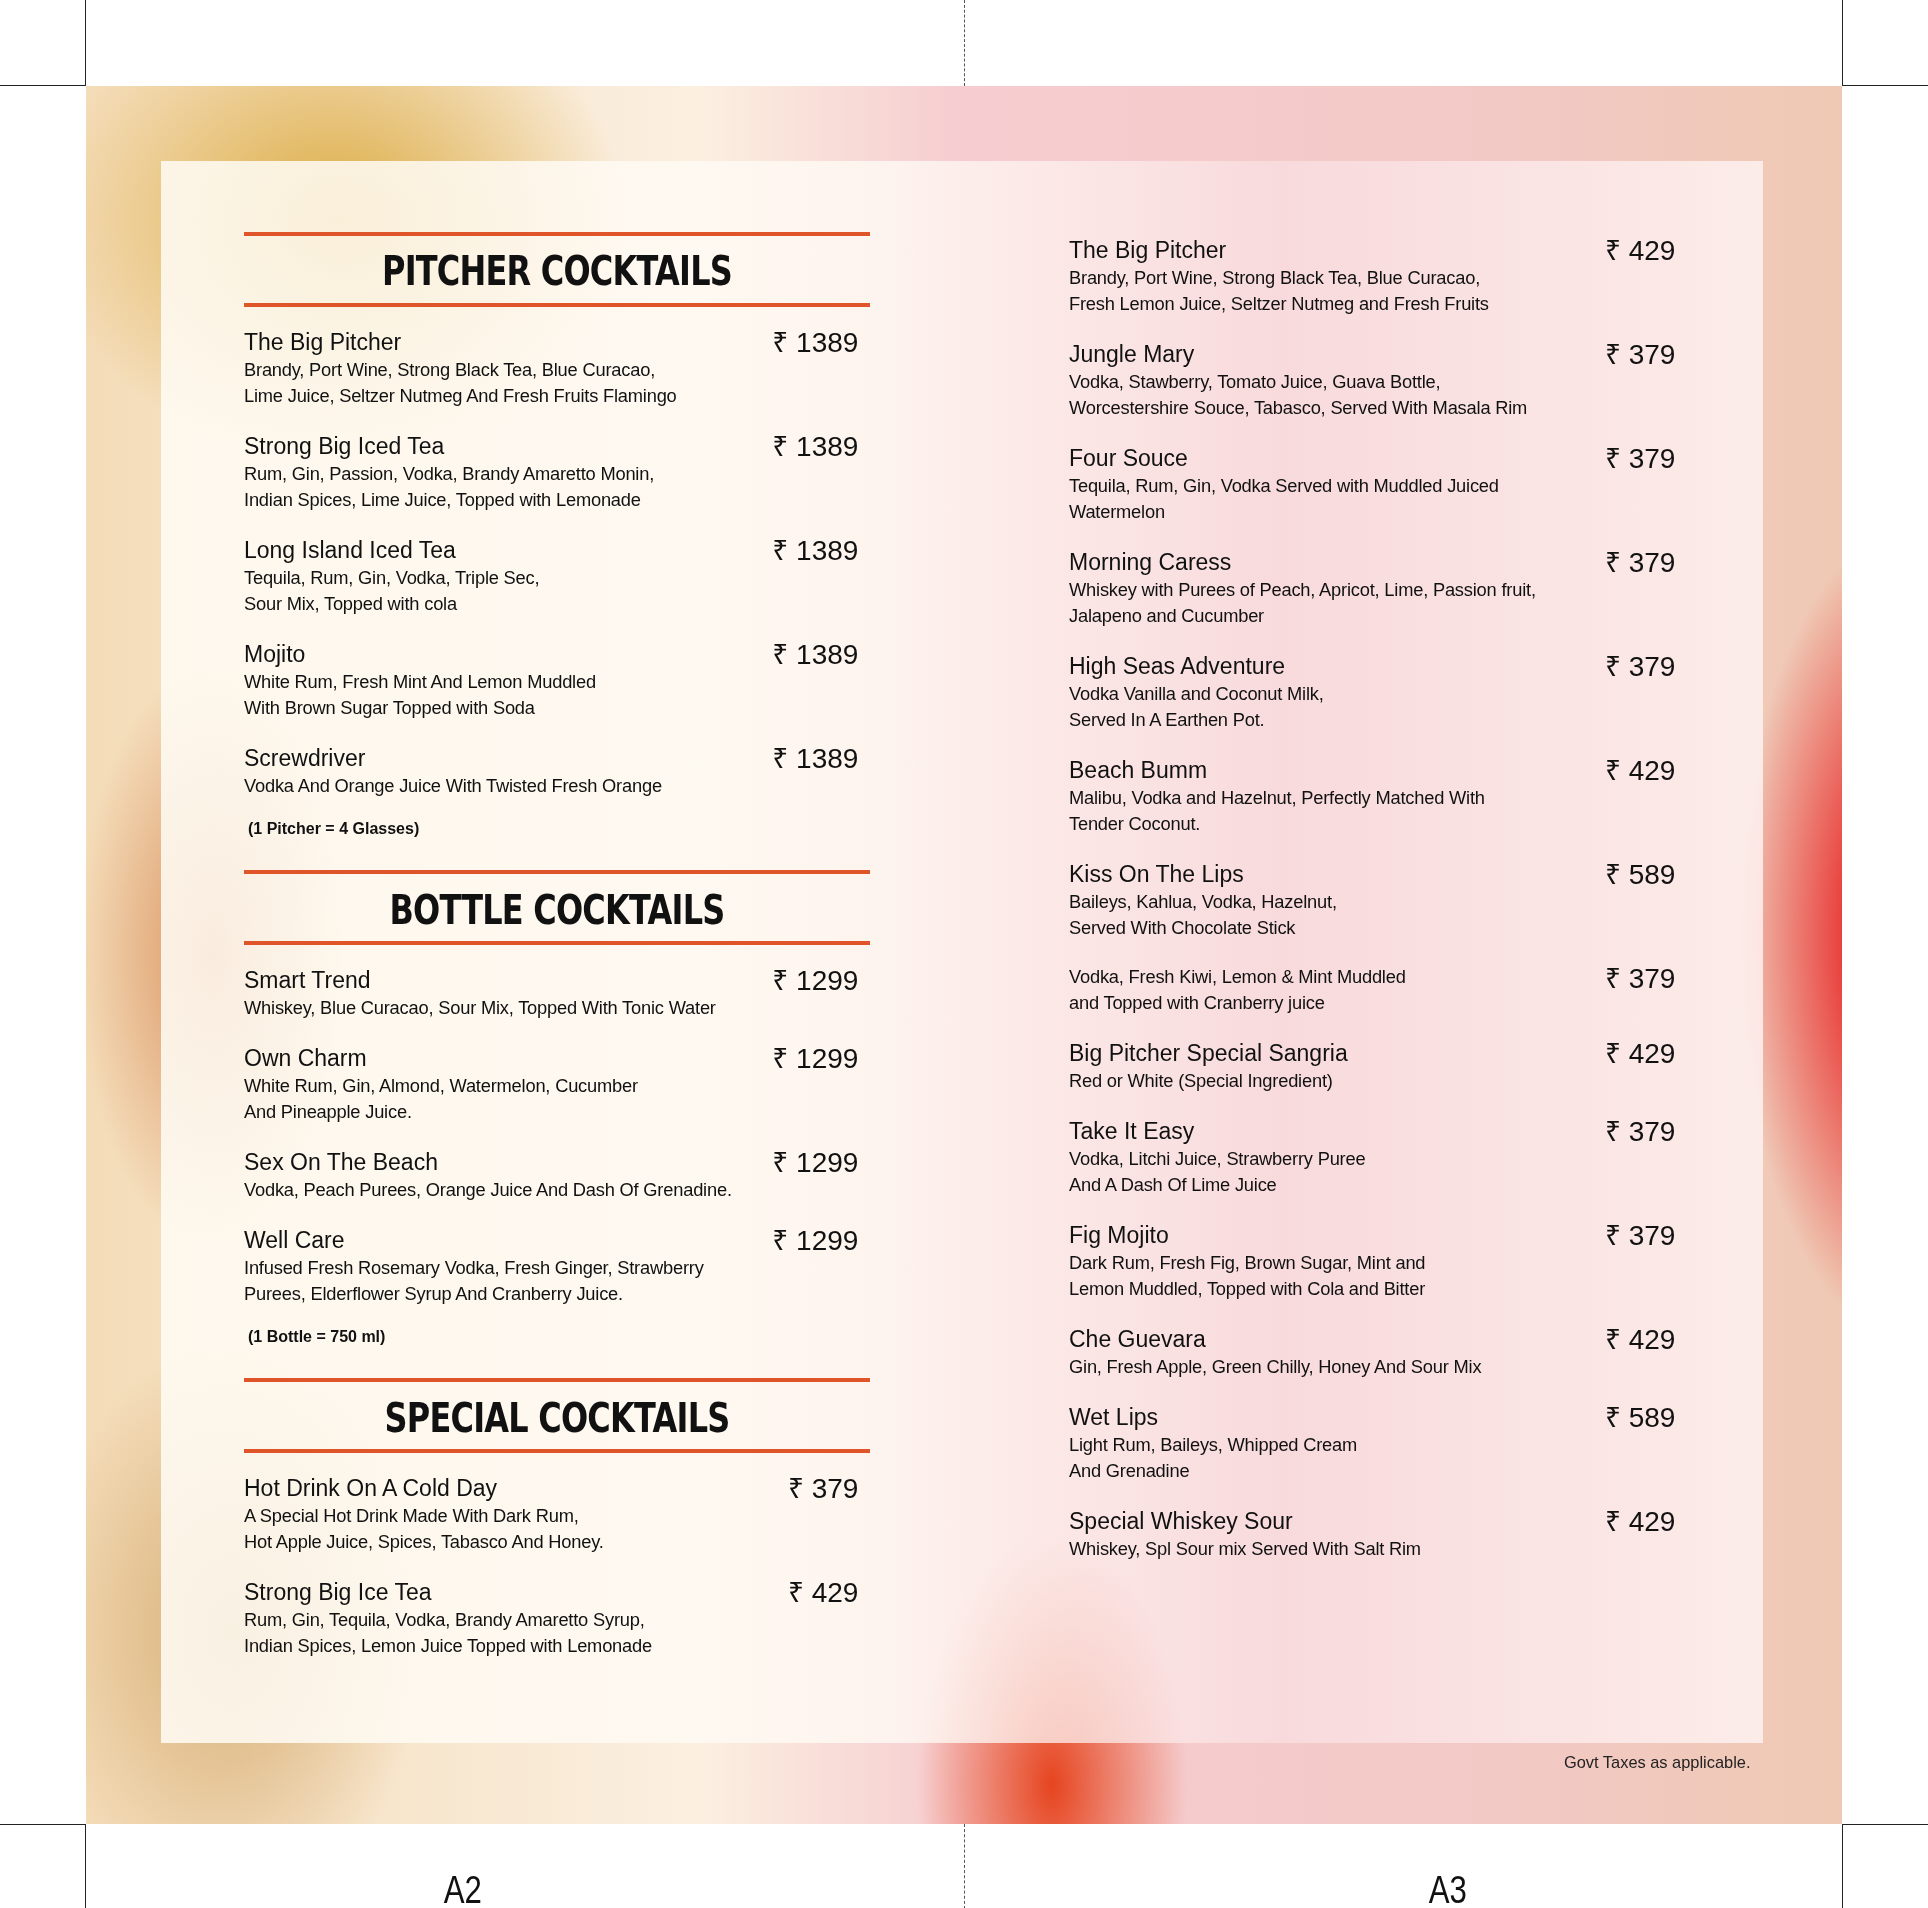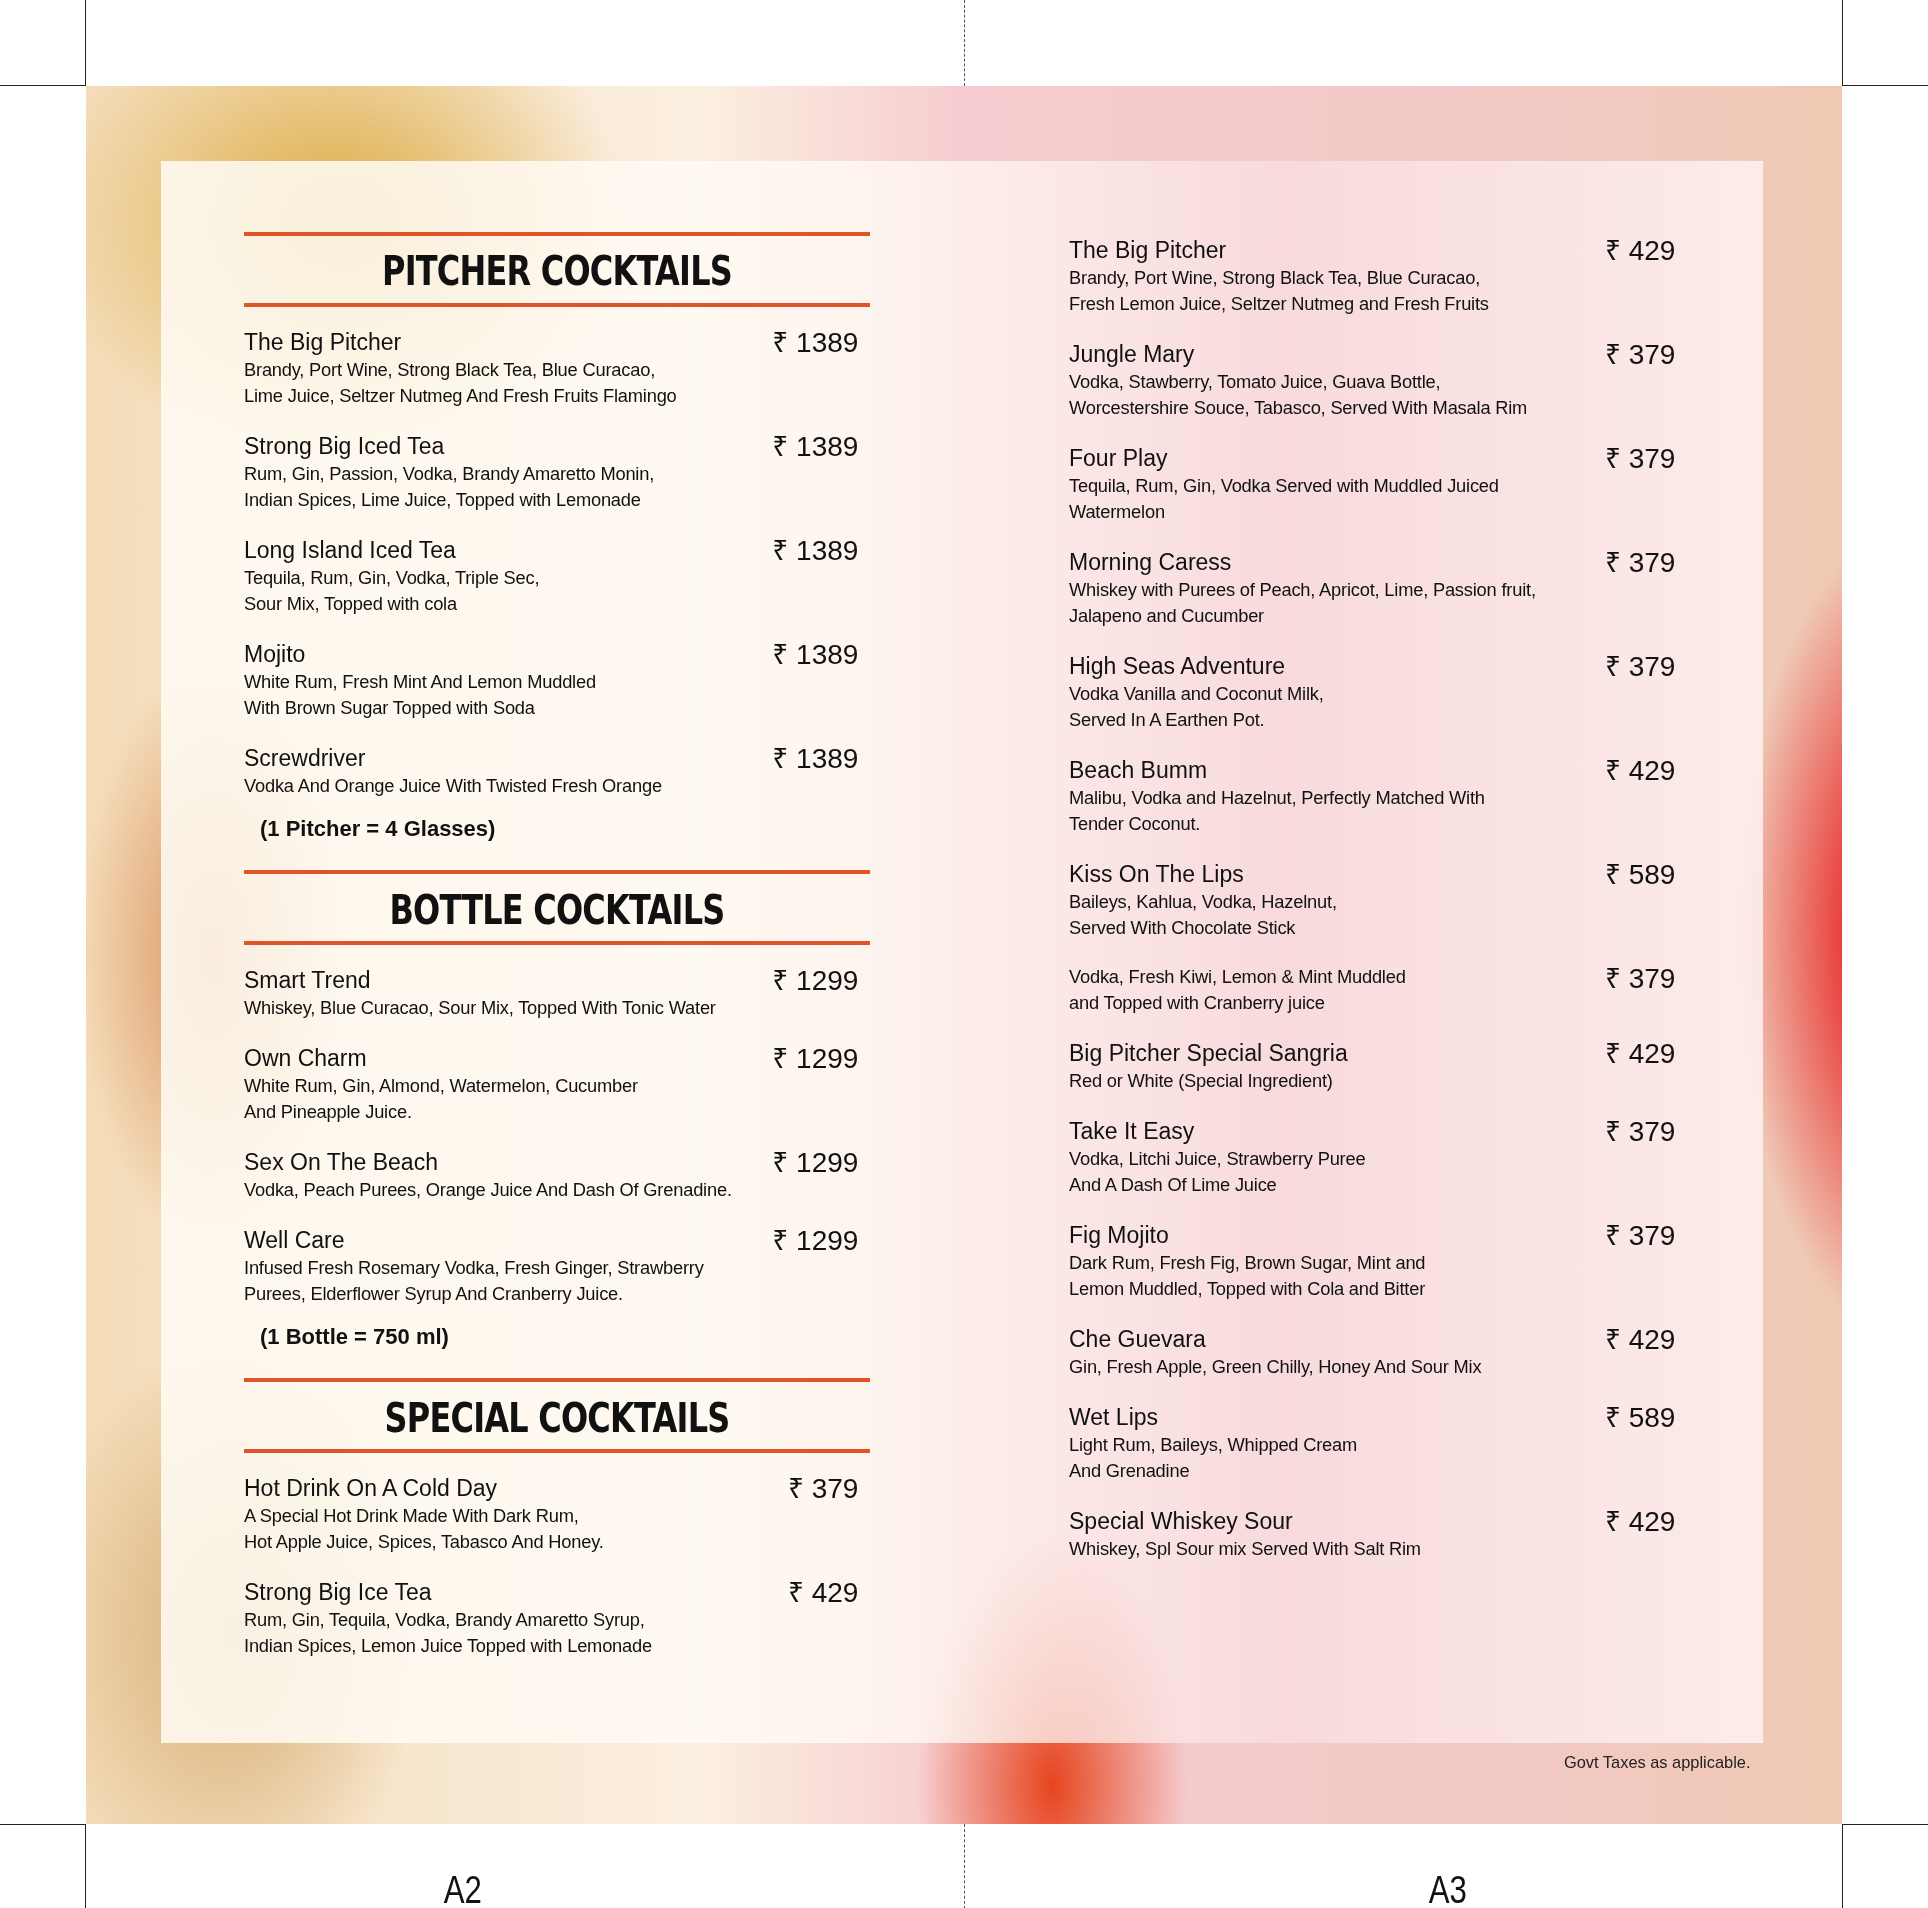--- a/index.html
+++ b/index.html
@@ -22,21 +22,21 @@
   .col-left { left:244px; top:232px; width:626px; }
   .col-right { left:1069px; top:236px; width:618px; }
   .section-head { position:relative; margin-bottom:21px; }
   .rule { height:3.9px; background:#e0542a; }
   .section-title { text-align:center; font-family:"DejaVu Sans", sans-serif; font-weight:bold;
                    font-size:41px; letter-spacing:-1px; transform:scaleX(0.78); padding:13.5px 0 9.7px; line-height:44px; }
   .item { position:relative; margin-bottom:23px; }
   .item-name { font-weight:normal; font-size:23px; line-height:29px; }
   .item-price { position:absolute; right:11.6px; top:0; font-size:28px; line-height:29px; }
   .item-desc { font-size:18.3px; line-height:26px; letter-spacing:-0.2px; }
-  .note { font-weight:bold; font-size:22px; line-height:25px; margin:-5.8px 16px 29px; }
+  .note { font-weight:bold; font-size:16px; line-height:25px; margin:-5.8px 4px 29px; }
   .footer-note { position:absolute; left:1564px; top:1753px; font-size:16.4px; color:#222; }
   .page-label { position:absolute; top:1868px; font-size:39px; color:#111; transform:scaleX(0.8); }
 </style>
 </head>
 <body>
 
 <div class="crop" style="left:85px;top:0;width:1px;height:86px;"></div>
 <div class="crop" style="left:0;top:85px;width:86px;height:1px;"></div>
 <div class="crop" style="left:1842px;top:0;width:1px;height:86px;"></div>
 <div class="crop" style="left:1842px;top:85px;width:86px;height:1px;"></div>
@@ -140,21 +140,21 @@
       <div class="item-desc">Brandy, Port Wine, Strong Black Tea, Blue Curacao,</div>
       <div class="item-desc">Fresh Lemon Juice, Seltzer Nutmeg and Fresh Fruits</div>
     </div>
     <div class="item">
       <div class="item-name">Jungle Mary</div>
       <div class="item-price">₹ 379</div>
       <div class="item-desc">Vodka, Stawberry, Tomato Juice, Guava Bottle,</div>
       <div class="item-desc">Worcestershire Souce, Tabasco, Served With Masala Rim</div>
     </div>
     <div class="item">
-      <div class="item-name">Four Play</div>
+      <div class="item-name">Four Souce</div>
       <div class="item-price">₹ 379</div>
       <div class="item-desc">Tequila, Rum, Gin, Vodka Served with Muddled Juiced</div>
       <div class="item-desc">Watermelon</div>
     </div>
     <div class="item">
       <div class="item-name">Morning Caress</div>
       <div class="item-price">₹ 379</div>
       <div class="item-desc">Whiskey with Purees of Peach, Apricot, Lime, Passion fruit,</div>
       <div class="item-desc">Jalapeno and Cucumber</div>
     </div>

